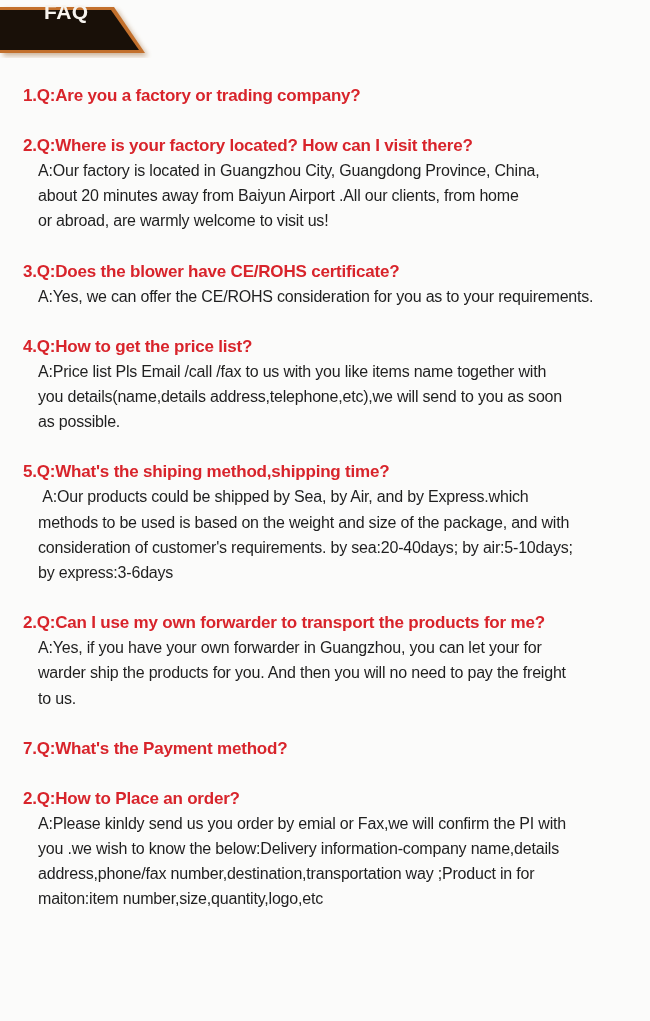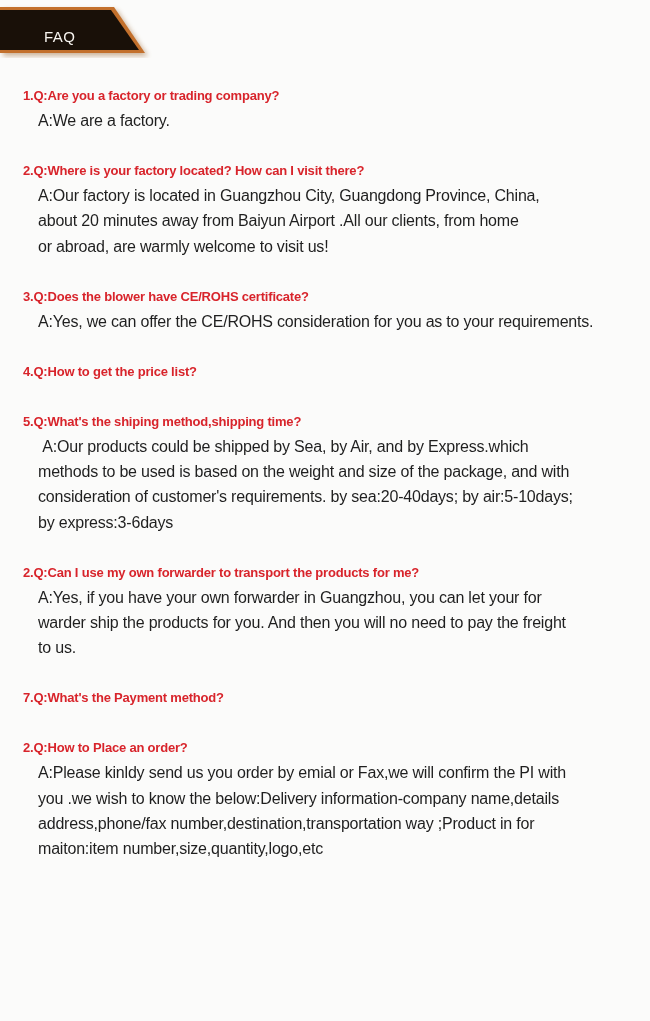--- a/index.html
+++ b/index.html
@@ -24,36 +24,36 @@
     top: 0;
     left: 0;
     display: block;
   }
   .ribbon-outer {
     filter: drop-shadow(3px 3px 2.5px rgba(150, 95, 40, 0.45));
   }
   .banner-label {
     position: absolute;
     left: 44px;
-    top: 25px;
+    top: 0;
     color: var(--banner-label, #f7f4ef);
-    font-size: 15px;
-    font-weight: 400;
+    font-size: 21px;
+    font-weight: 700;
     letter-spacing: 0.5px;
     line-height: 24px;
   }
   .faq-list {
     padding: 27px 18px 0 23px;
   }
   .faq-item {
     margin-bottom: 25px;
   }
   .question {
     color: var(--question-red, #d8242b);
-    font-size: 13px;
+    font-size: 17px;
     font-weight: 700;
     line-height: 25px;
     letter-spacing: -0.2px;
   }
   .answer {
     color: var(--answer-dark, #1f1f1f);
     font-size: 16px;
     line-height: 25.2px;
     letter-spacing: -0.2px;
     padding-left: 15px;
@@ -70,37 +70,39 @@
       <polygon class="ribbon-outer" points="0,7 114,7 145,53 0,53" fill="#c3702c"></polygon>
       <polygon points="0,10 111,10 139,50 0,50" fill="#191008"></polygon>
     </svg>
     <span class="banner-label">FAQ</span>
   </div>
 
   <div class="faq-list">
 
     <div class="faq-item">
       <div class="question">1.Q:Are you a factory or trading company?</div>
-      <div class="answer">A:We are a factory.</div>
     </div>
 
     <div class="faq-item">
       <div class="question">2.Q:Where is your factory located? How can I visit there?</div>
       <div class="answer">A:Our factory is located in Guangzhou City, Guangdong Province, China,
 about 20 minutes away from Baiyun Airport .All our clients, from home
 or abroad, are warmly welcome to visit us!</div>
     </div>
 
     <div class="faq-item">
       <div class="question">3.Q:Does the blower have CE/ROHS certificate?</div>
       <div class="answer">A:Yes, we can offer the CE/ROHS consideration for you as to your requirements.</div>
     </div>
 
     <div class="faq-item">
       <div class="question">4.Q:How to get the price list?</div>
+      <div class="answer">A:Price list Pls Email /call /fax to us with you like items name together with
+you details(name,details address,telephone,etc),we will send to you as soon
+as possible.</div>
     </div>
 
     <div class="faq-item">
       <div class="question">5.Q:What's the shiping method,shipping time?</div>
       <div class="answer"> A:Our products could be shipped by Sea, by Air, and by Express.which
 methods to be used is based on the weight and size of the package, and with
 consideration of customer's requirements. by sea:20-40days; by air:5-10days;
 by express:3-6days</div>
     </div>
 

